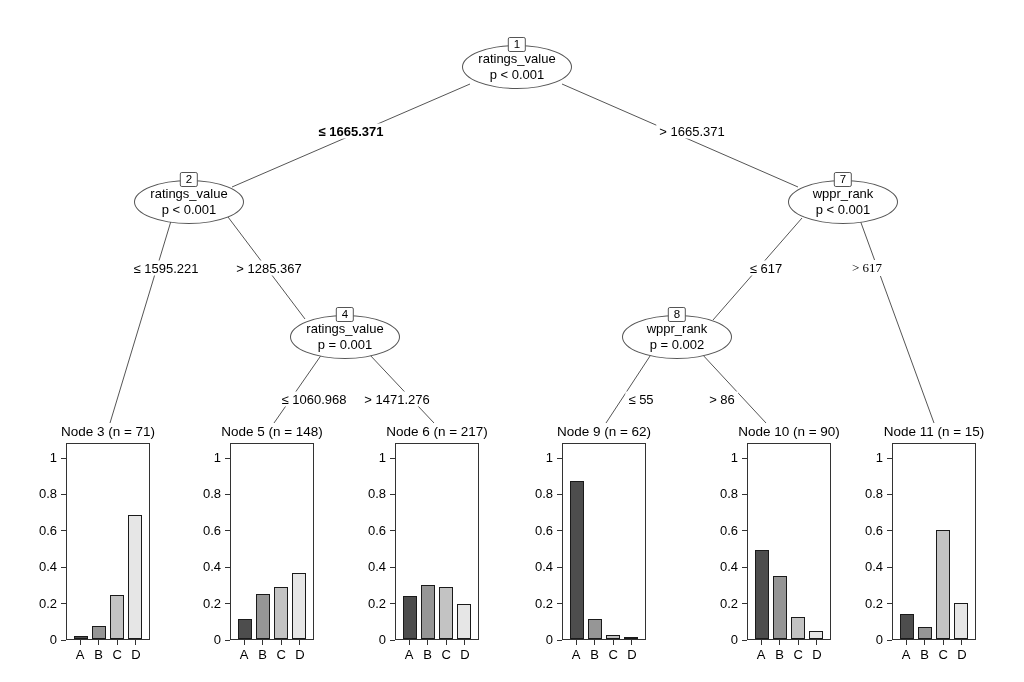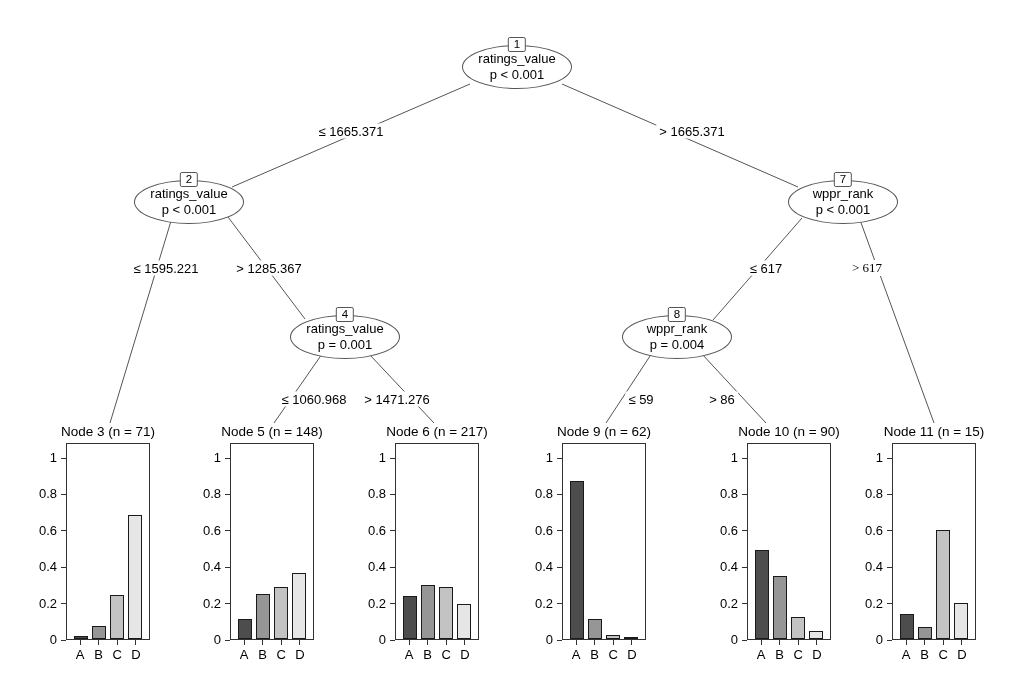--- a/index.html
+++ b/index.html
@@ -95,32 +95,32 @@
     <div class="inode-p">p &lt; 0.001</div>
   </div>
   <div class="inode" style="left:290px;top:315px;">
     <div class="inode-id">4</div>
     <div class="inode-var">ratings_value</div>
     <div class="inode-p">p = 0.001</div>
   </div>
   <div class="inode" style="left:622px;top:315px;">
     <div class="inode-id">8</div>
     <div class="inode-var">wppr_rank</div>
-    <div class="inode-p">p = 0.004</div>
-  </div>
-
-  <div class="elabel" style="left:351px;top:131px;">≤ 1665.371</div>
+    <div class="inode-p">p = 0.002</div>
+  </div>
+
+  <div class="elabel" style="left:351px;top:131px;font-weight:bold;">≤ 1665.371</div>
   <div class="elabel" style="left:692px;top:131px;">&gt; 1665.371</div>
   <div class="elabel" style="left:166px;top:268px;">≤ 1595.221</div>
   <div class="elabel" style="left:269px;top:268px;">&gt; 1285.367</div>
   <div class="elabel" style="left:766px;top:268px;">≤ 617</div>
   <div class="elabel" style="left:867px;top:268px;font-family:Liberation Serif, serif;">&gt; 617</div>
   <div class="elabel" style="left:314px;top:399px;">≤ 1060.968</div>
   <div class="elabel" style="left:397px;top:399px;">&gt; 1471.276</div>
-  <div class="elabel" style="left:641px;top:399px;">≤ 59</div>
+  <div class="elabel" style="left:641px;top:399px;">≤ 55</div>
   <div class="elabel" style="left:722px;top:399px;">&gt; 86</div>
 
   <div class="chart" style="left:66px;">
     <div class="chart-title">Node 3 (n = 71)</div>
     <div class="yaxis">
         <div class="ytick-mark" style="top: 196.5px;"></div>
         <div class="ytick-label" style="top: 189px;">0</div>
         <div class="ytick-mark" style="top: 160.1px;"></div>
         <div class="ytick-label" style="top: 152.6px;">0.2</div>
         <div class="ytick-mark" style="top: 123.7px;"></div>

